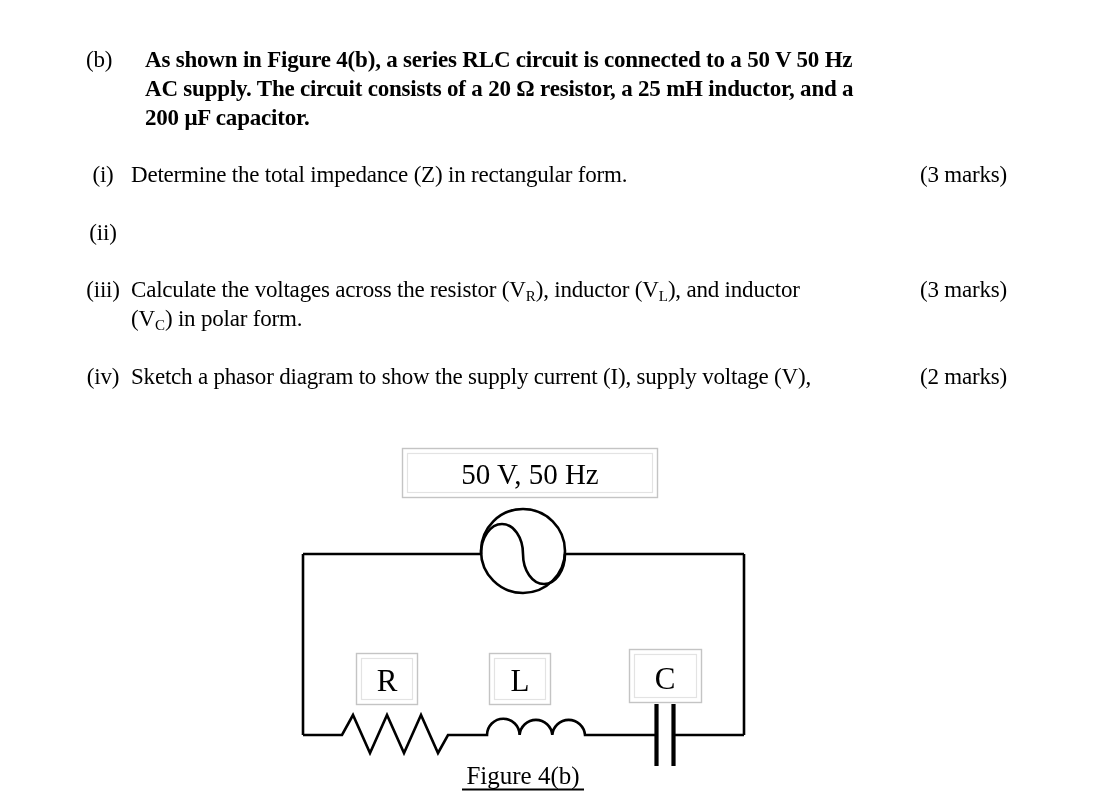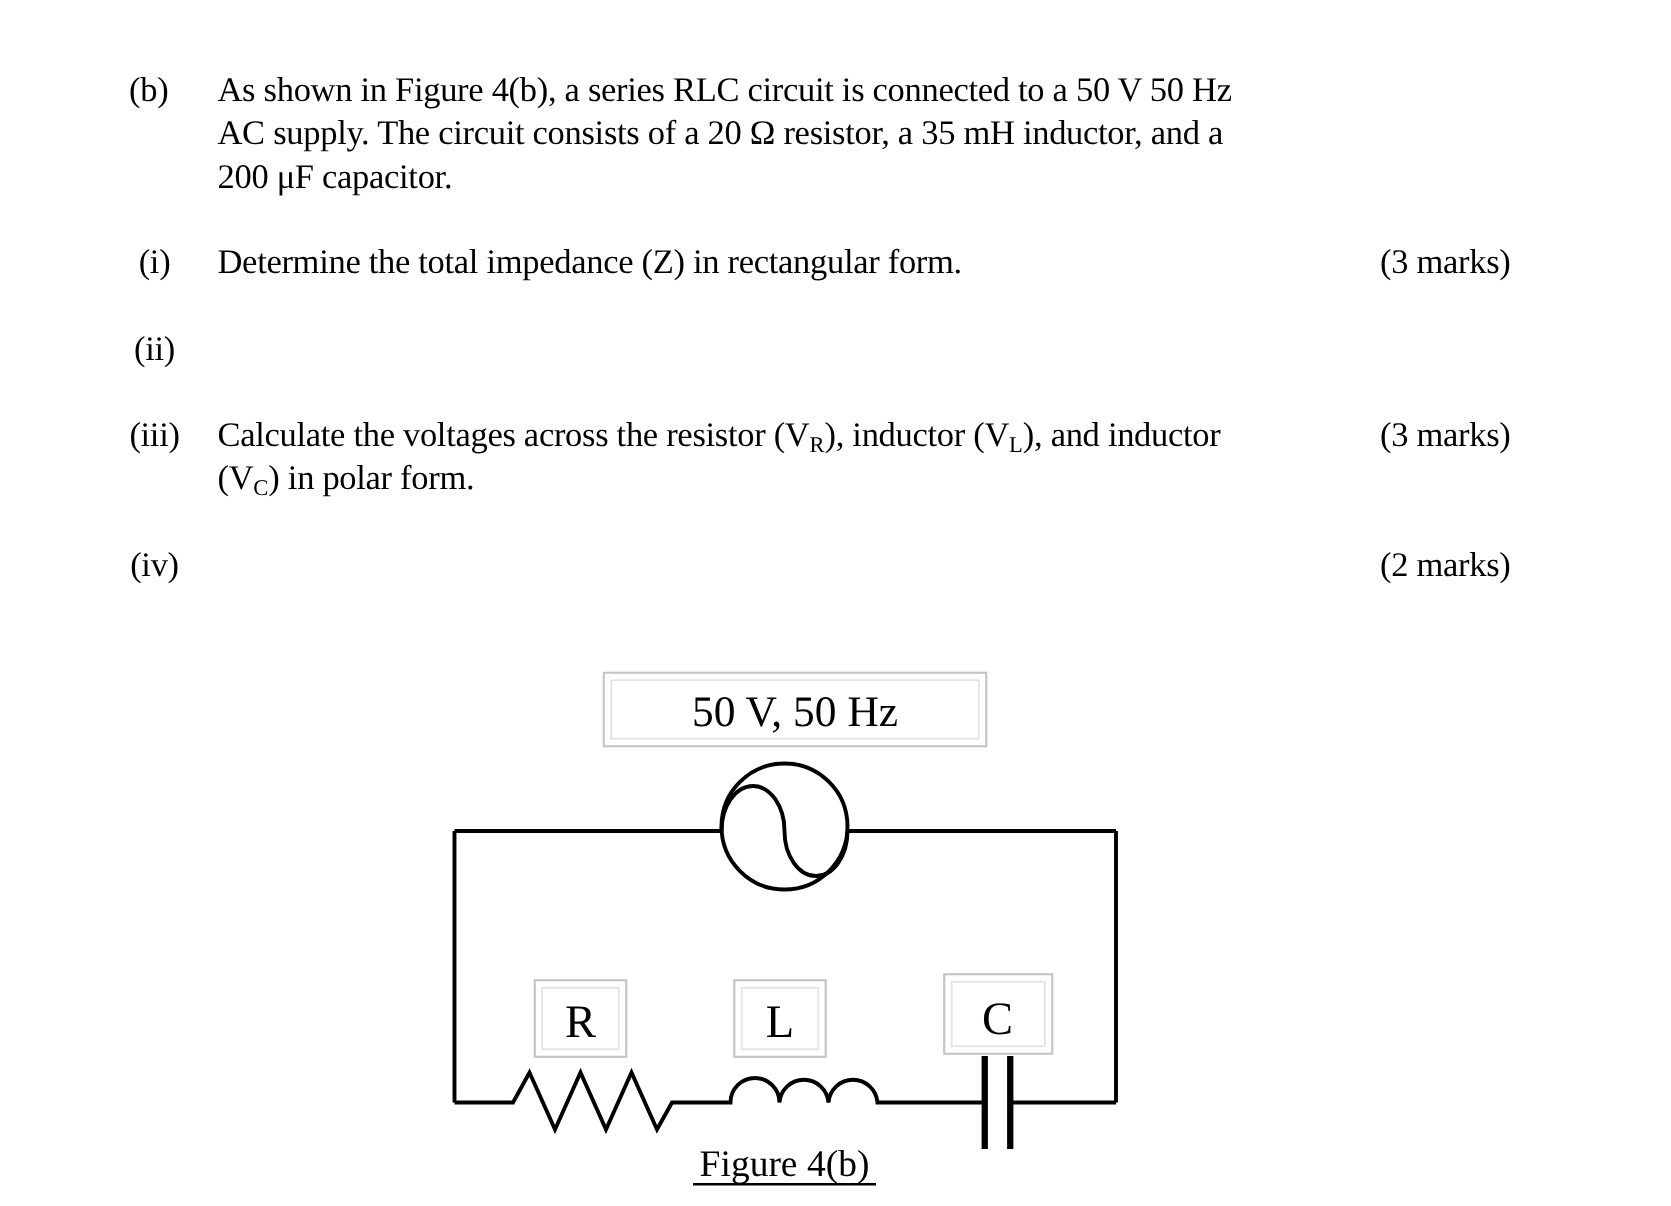--- a/index.html
+++ b/index.html
@@ -4,59 +4,60 @@
 <style>
   html,body{margin:0;padding:0;}
   body{
     width:1114px;height:804px;background:#ffffff;overflow:hidden;
     font-family:"Liberation Serif","DejaVu Serif",serif;color:#000;
   }
   .page{position:relative;width:1114px;height:804px;background:#fff;}
   .tline{font-size:23px;line-height:29px;letter-spacing:-0.2px;white-space:nowrap;height:29px;}
   .abs{position:absolute;}
   .part-label{left:86px;top:45px;}
-  .intro{left:145px;top:45px;}
+  .intro{left:145px;top:45px;font-weight:bold;}
   .numcol{left:65px;width:76px;text-align:center;}
-  .textcol{left:145px;width:790px;}
+  .textcol{left:131px;width:790px;}
   .markscol{left:920px;width:140px;}
   sub.vsub{font-size:15px;line-height:0;vertical-align:-4px;letter-spacing:0;}
   .figure-svg{position:absolute;left:280px;top:440px;}
   .wire{stroke:#000;fill:none;stroke-width:2.6;stroke-linejoin:miter;stroke-linecap:butt;}
   .plate{stroke:#000;fill:none;stroke-width:4.2;}
   .boxo{fill:#ffffff;stroke:#c4c4c4;stroke-width:1.4;}
   .boxi{fill:none;stroke:#e3e3e3;stroke-width:1.2;}
   .figtext{font-family:"Liberation Serif","DejaVu Serif",serif;fill:#000;}
 </style>
 </head>
 <body>
 
 <div class="page">
 
   <div class="abs part-label tline">(b)</div>
   <div class="abs intro">
     <div class="tline">As shown in Figure 4(b), a series RLC circuit is connected to a 50 V 50 Hz</div>
-    <div class="tline">AC supply. The circuit consists of a 20 Ω resistor, a 35 mH inductor, and a</div>
+    <div class="tline">AC supply. The circuit consists of a 20 Ω resistor, a 25 mH inductor, and a</div>
     <div class="tline">200 μF capacitor.</div>
   </div>
 
   <div class="abs numcol tline" style="top:160px">(i)</div>
   <div class="abs textcol tline" style="top:160px">Determine the total impedance (Z) in rectangular form.</div>
   <div class="abs markscol tline" style="top:160px">(3 marks)</div>
 
   <div class="abs numcol tline" style="top:218px">(ii)</div>
 
   <div class="abs numcol tline" style="top:275px">(iii)</div>
   <div class="abs textcol" style="top:275px">
     <div class="tline"><span>Calculate the voltages across the resistor (V</span><sub class="vsub">R</sub><span>), inductor (V</span><sub class="vsub">L</sub><span>), and inductor</span></div>
     <div class="tline"><span>(V</span><sub class="vsub">C</sub><span>) in polar form.</span></div>
   </div>
   <div class="abs markscol tline" style="top:275px">(3 marks)</div>
 
   <div class="abs numcol tline" style="top:362px">(iv)</div>
   <div class="abs textcol" style="top:362px">
+    <div class="tline">Sketch a phasor diagram to show the supply current (I), supply voltage (V),</div>
   </div>
   <div class="abs markscol tline" style="top:362px">(2 marks)</div>
 
   <svg class="figure-svg" width="490" height="364" viewBox="280 440 490 364" xmlns="http://www.w3.org/2000/svg">
 
     <g>
       <rect class="boxo" x="402.5" y="448.5" width="255" height="49"></rect>
       <rect class="boxi" x="407.5" y="453.5" width="245" height="39"></rect>
       <text class="figtext" x="530" y="484" font-size="29" text-anchor="middle">50 V, 50 Hz</text>
     </g>

